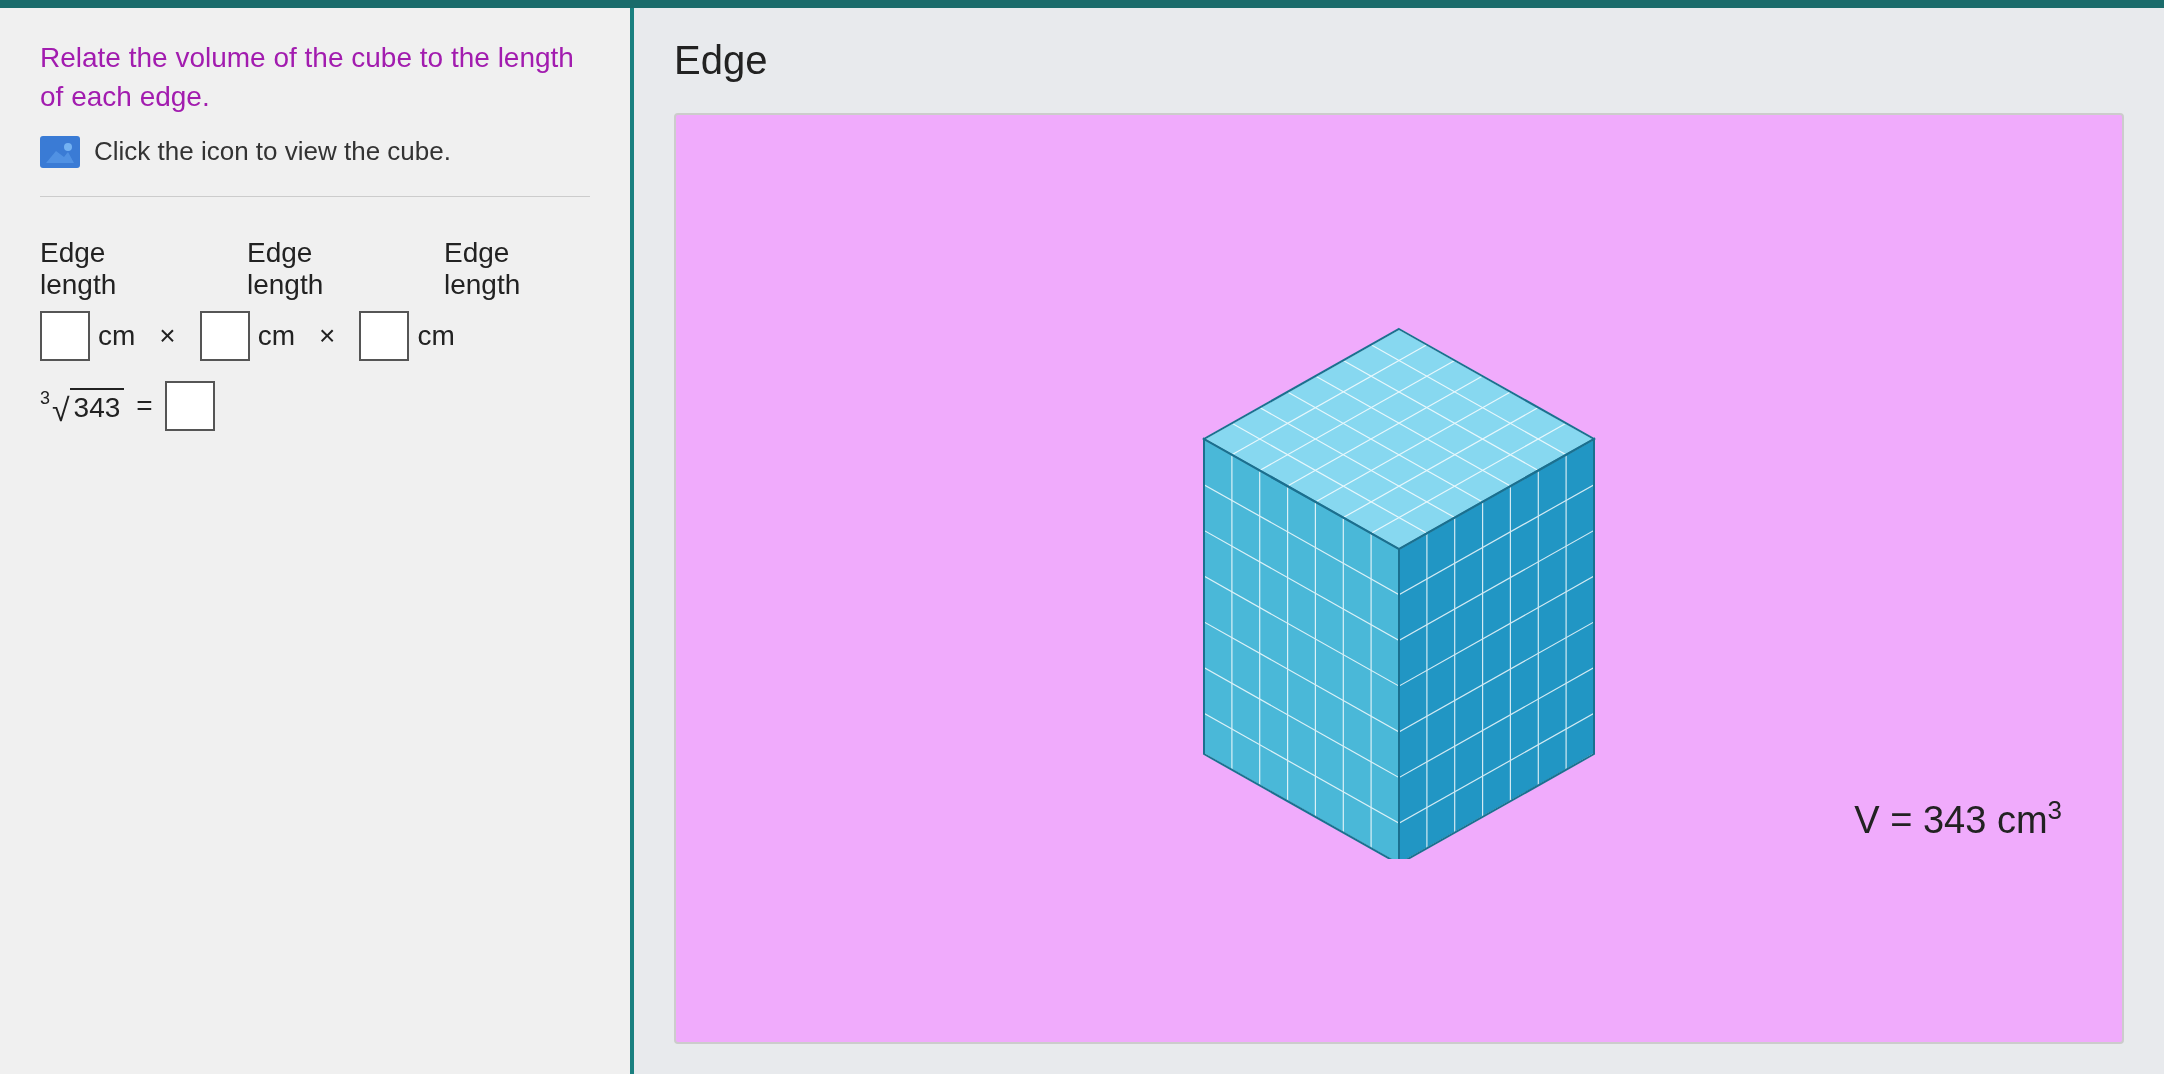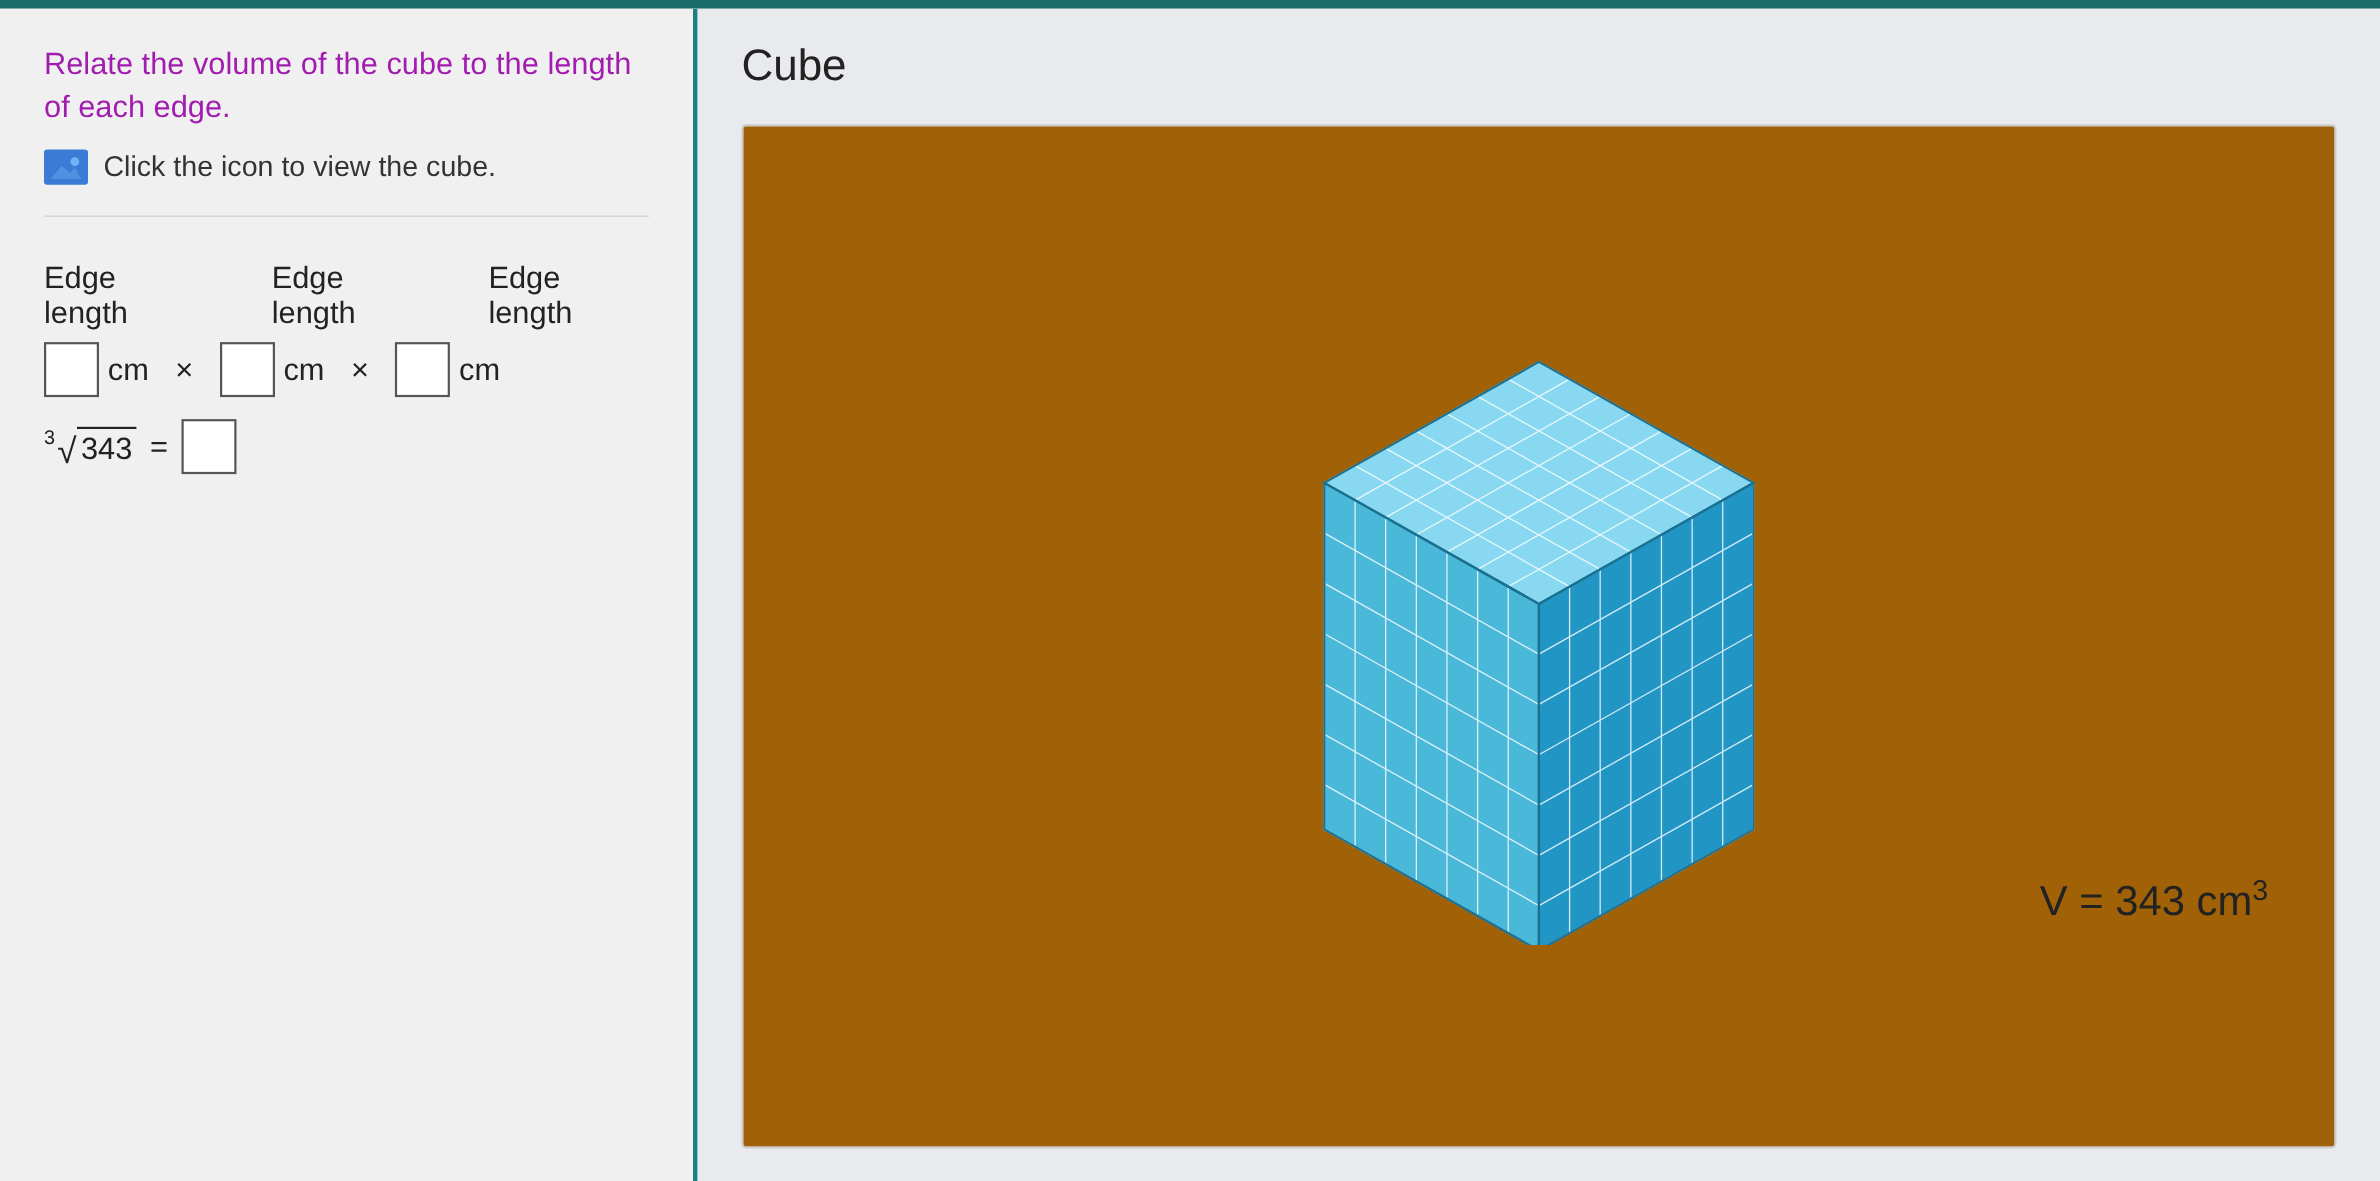--- a/index.html
+++ b/index.html
@@ -151,21 +151,21 @@
     .cube-title {
       font-size: 40px;
       color: #222;
       margin-bottom: 20px;
       font-weight: normal;
     }
 
     .cube-display-area {
       flex: 1;
       border: 2px solid #ccc;
-      background: #a16207;
+      background: #f0abfc;
       border-radius: 4px;
       display: flex;
       align-items: center;
       justify-content: center;
       position: relative;
       margin-top: 10px;
     }
 
     .cube-svg-wrapper {
       display: flex;
@@ -272,21 +272,21 @@
         </span>
         <span style="margin: 0 12px;">=</span>
         <input type="text" class="input-box" style="border: 2px solid rgb(85, 85, 85);">
       </div>
 
     </div>
   </div>
 
   <div class="right-panel">
 
-    <h2 class="cube-title">Cube</h2>
+    <h2 class="cube-title">Edge</h2>
 
     <div class="cube-display-area">
 
       <div class="cube-svg-wrapper">
 
         <svg class="cube-svg" viewBox="0 0 520 560" xmlns="http://www.w3.org/2000/svg">
 
           <defs>
             <clipPath id="topFaceClip">
               <polygon points="260,30 455,140 260,250 65,140"></polygon>

